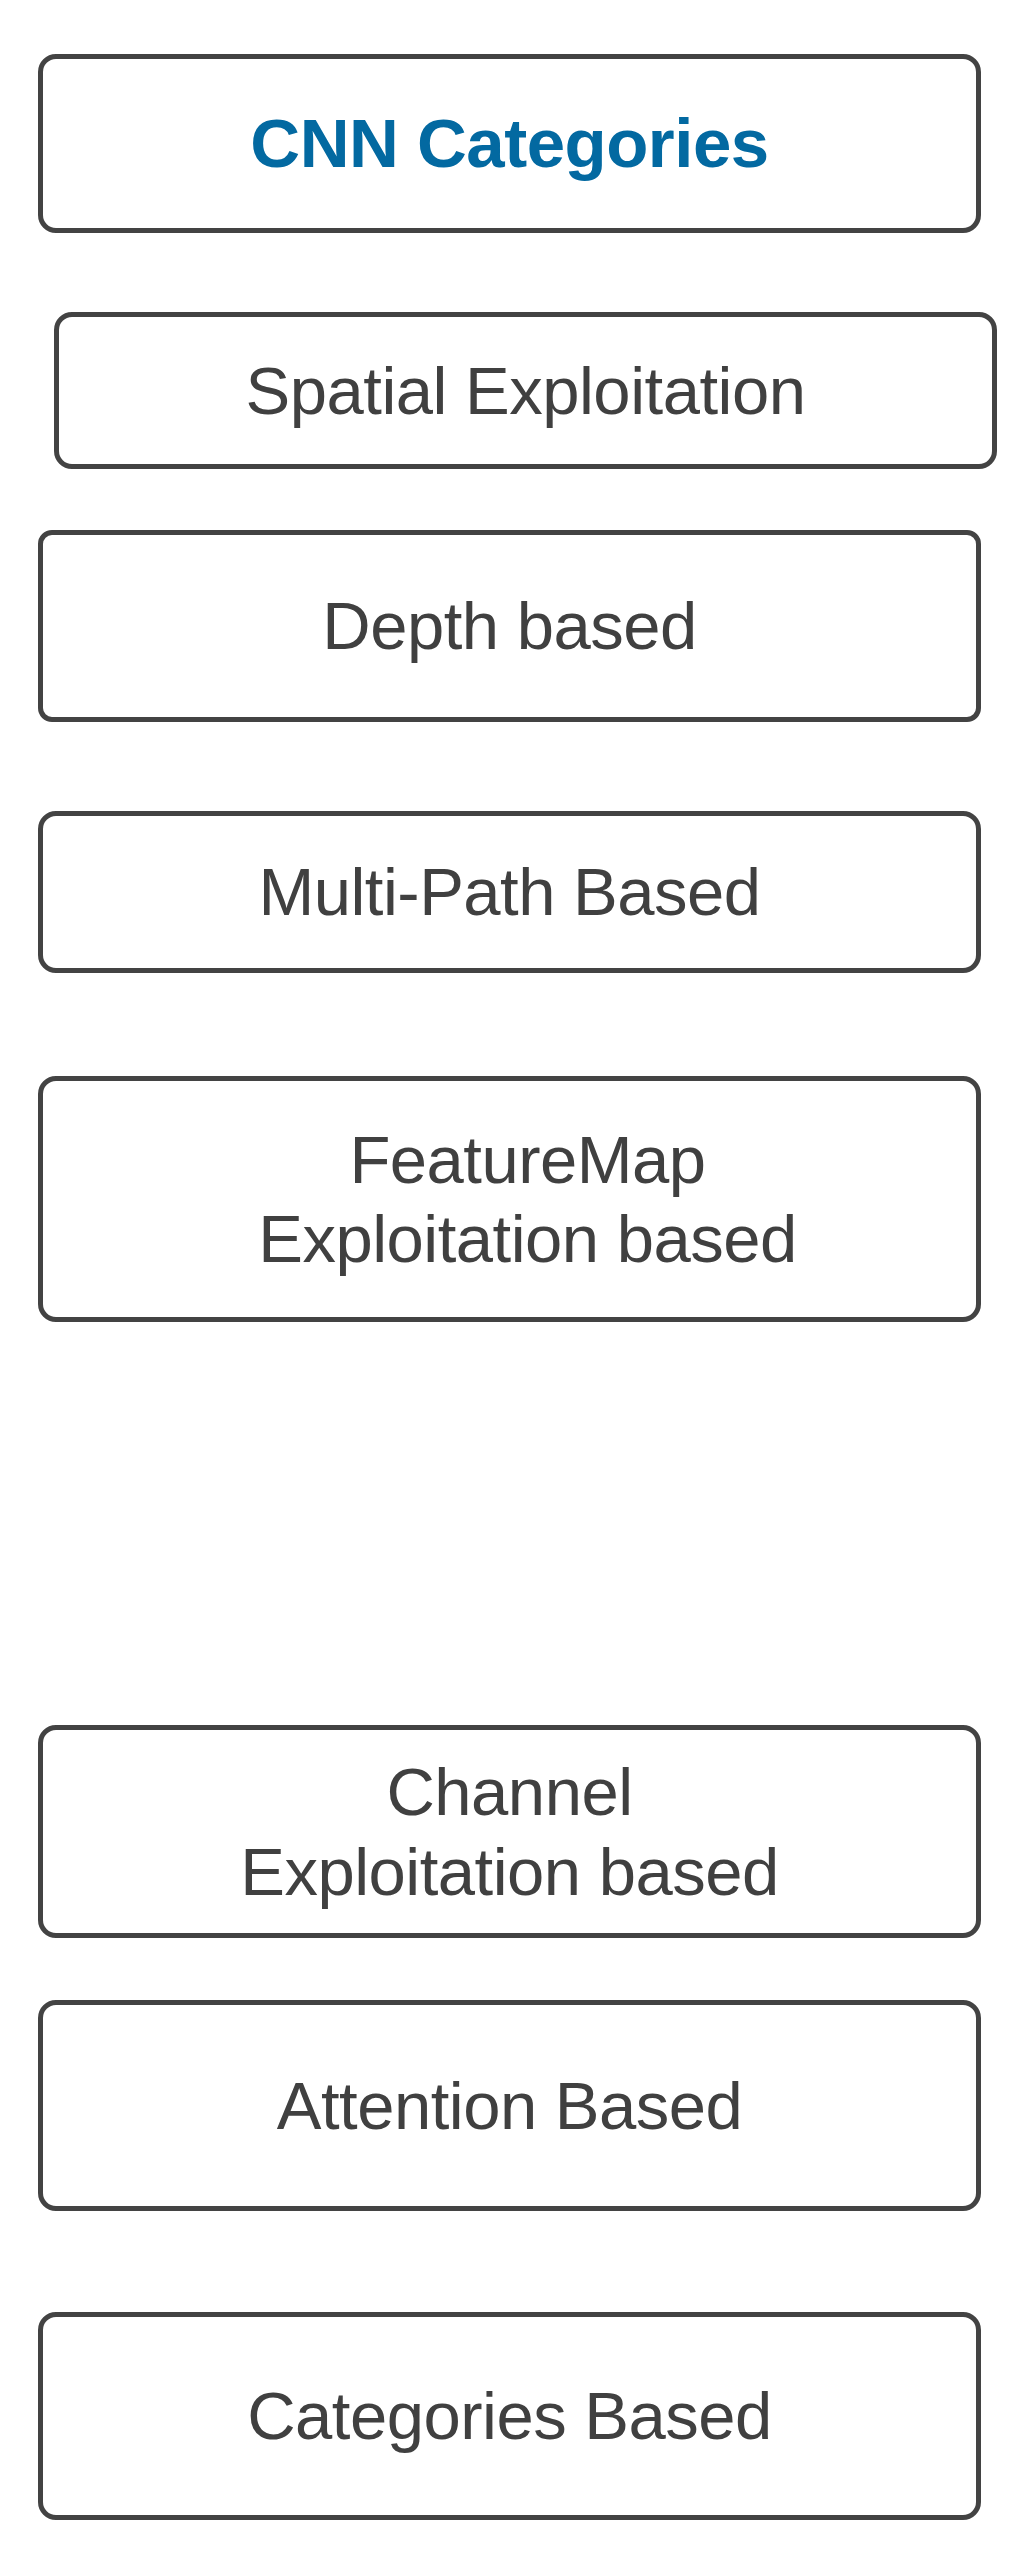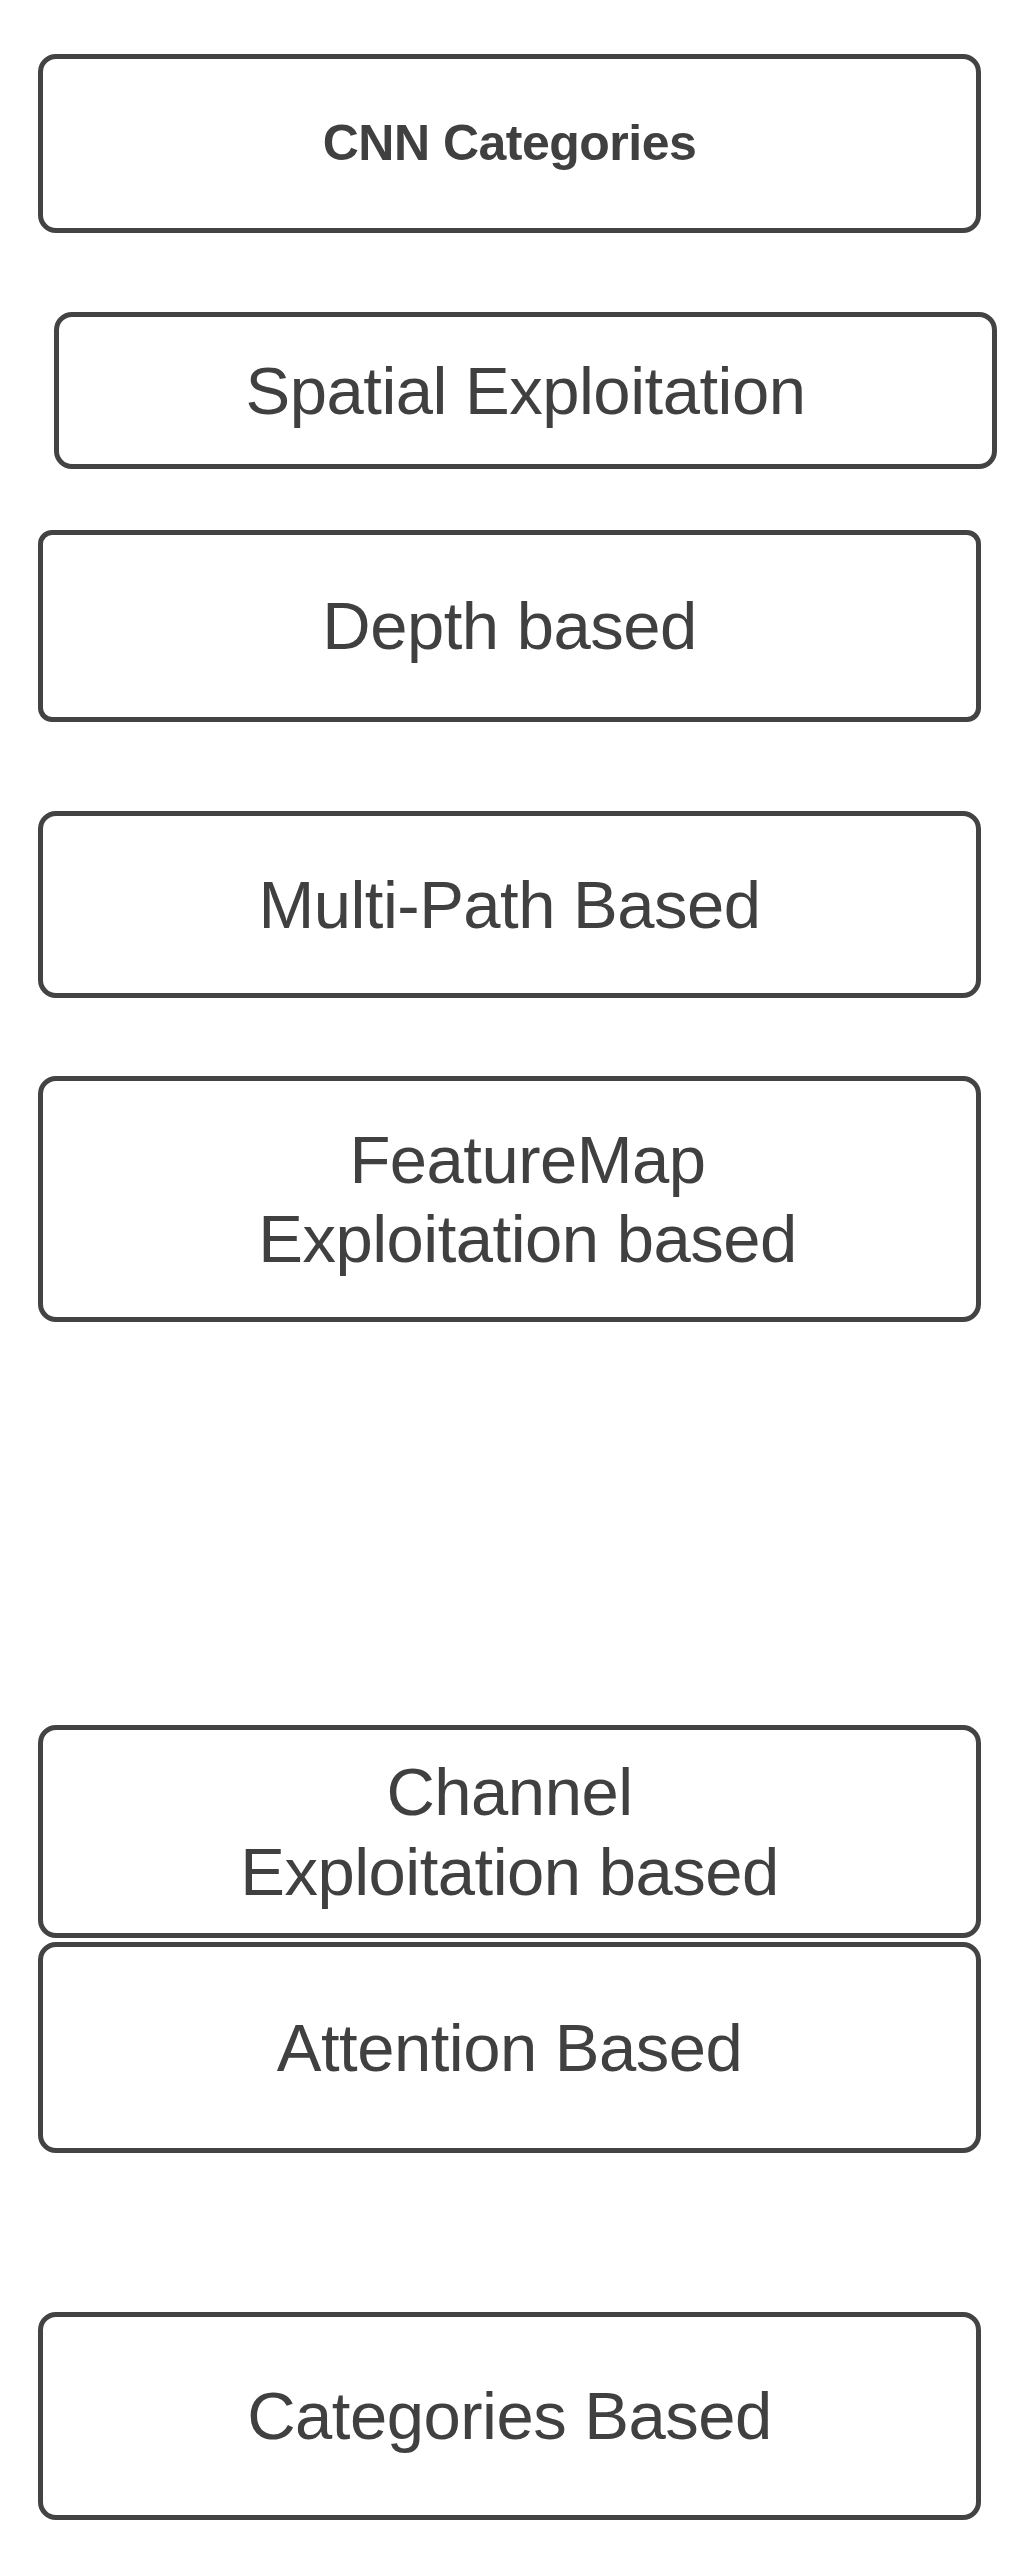--- a/index.html
+++ b/index.html
@@ -44,34 +44,34 @@
     font-weight: 400;
     line-height: 1.18;
     letter-spacing: -0.5px;
     white-space: pre-line;
     padding: 0 12.7px;
     box-sizing: border-box;
   }
 
   
   .node.is-root .node-label {
-    color: #404040;
+    color: #0369a1;
     font-weight: 700;
-    font-size: 50px;
+    font-size: 69px;
   }
 
   
   #node-0 { left: 38px;  top: 54px;   width: 943px; height: 179px; }
   #node-1 { left: 54px;  top: 312px;  width: 943px; height: 157px; }
   #node-2 { left: 38px;  top: 530px;  width: 943px; height: 192px; border-radius: 14px; }
-  #node-3 { left: 38px;  top: 811px;  width: 943px; height: 187px; }
+  #node-3 { left: 38px;  top: 811px;  width: 943px; height: 162px; }
   #node-4 { left: 38px;  top: 1076px; width: 943px; height: 246px; padding-left: 36px; }
   #node-5 { left: 38px;  top: 1390px; width: 943px; height: 208px; }
   #node-6 { left: 38px;  top: 1725px; width: 943px; height: 213px; }
-  #node-7 { left: 38px;  top: 1942px; width: 943px; height: 211px; }
+  #node-7 { left: 38px;  top: 2000px; width: 943px; height: 211px; }
   #node-8 { left: 38px;  top: 2312px; width: 943px; height: 208px; }
 </style>
 </head>
 <body>
 
 <div id="diagram">
 
   <div class="node is-root" id="node-0">
     <span class="node-label">CNN Categories</span>
   </div>

